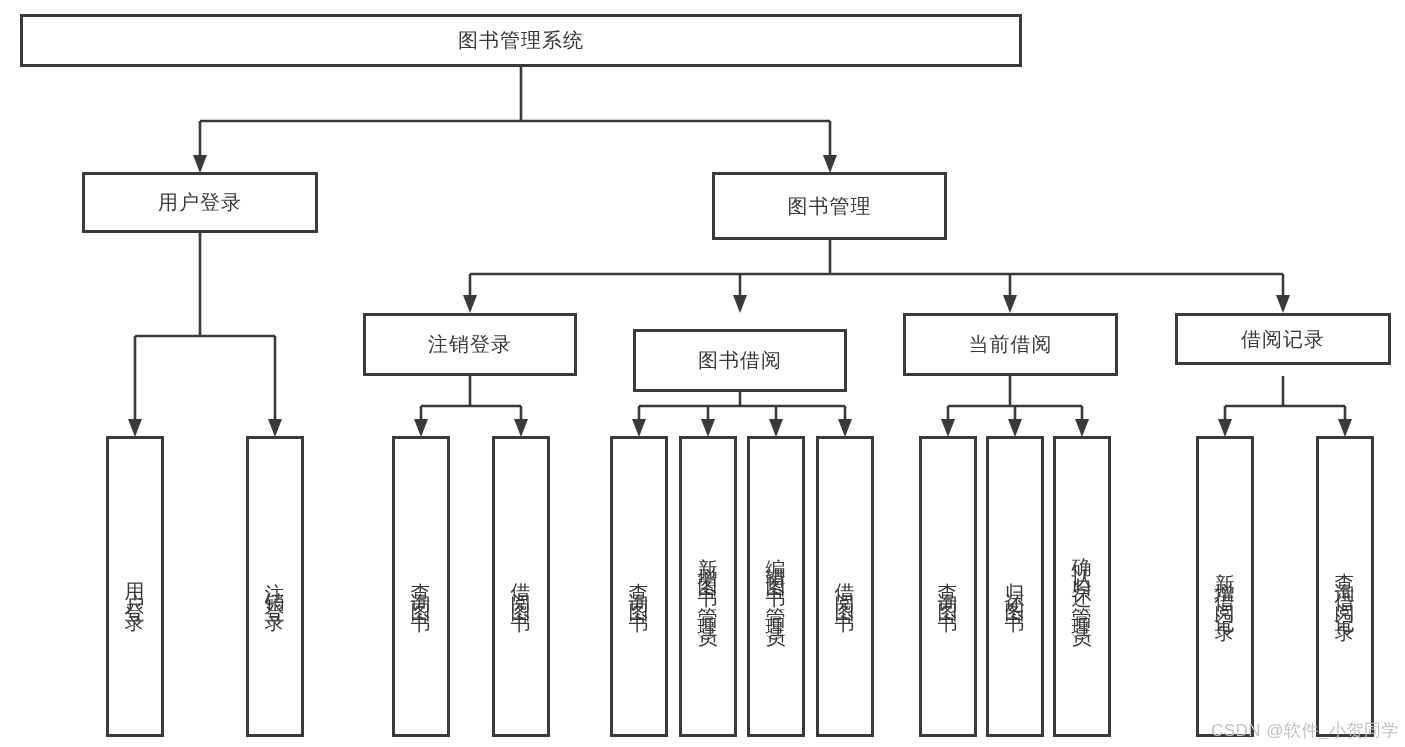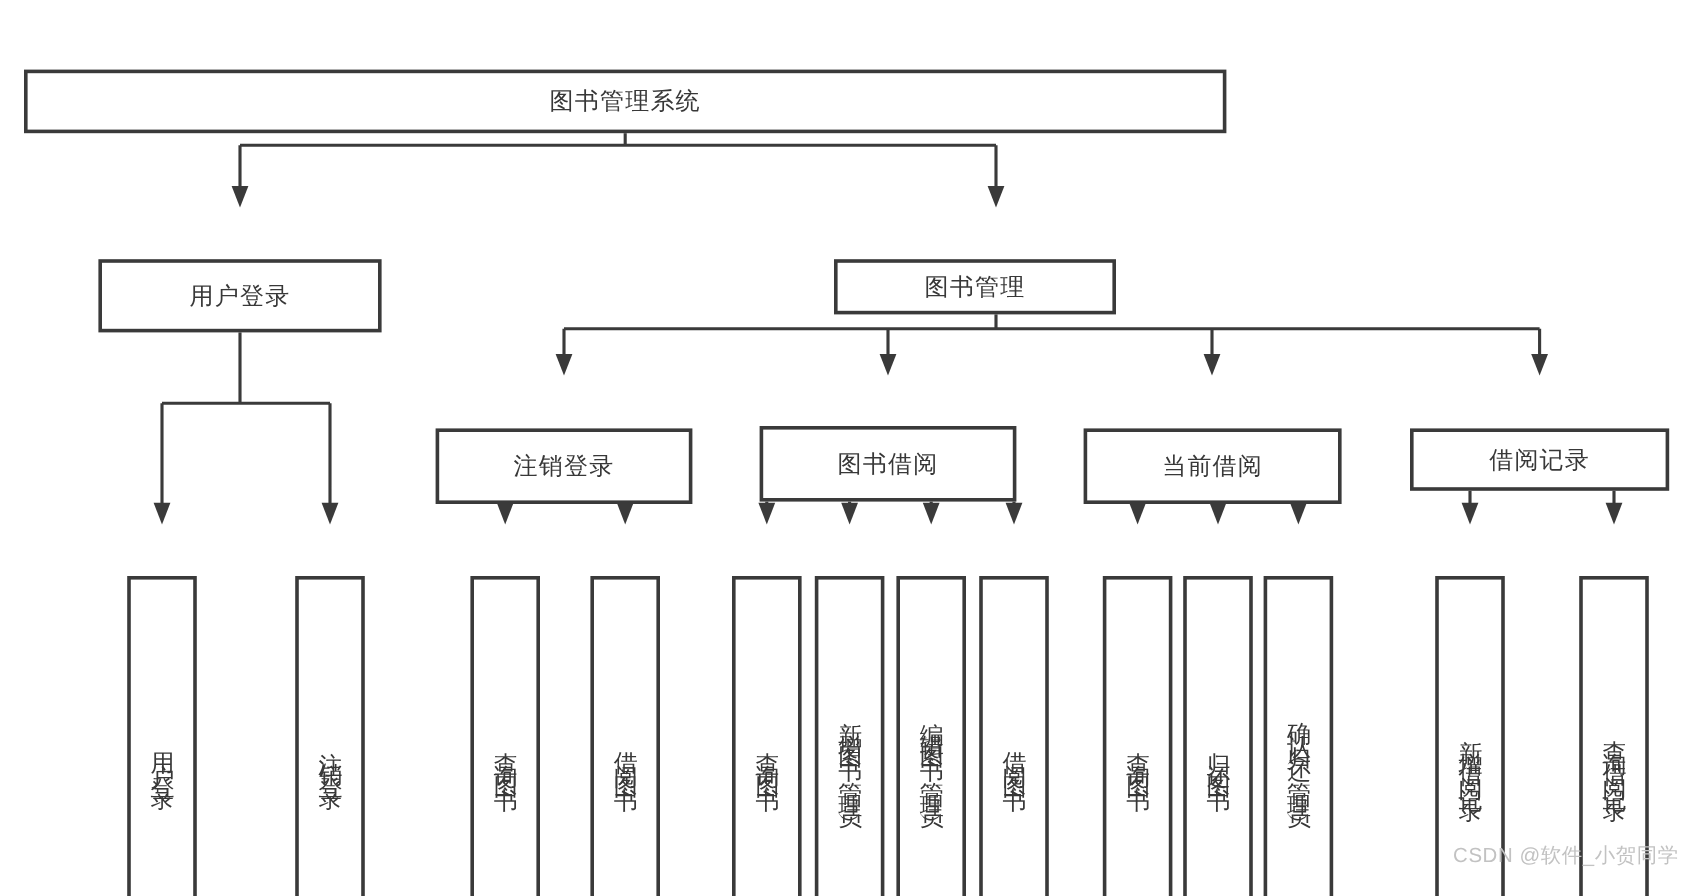--- a/index.html
+++ b/index.html
@@ -20,38 +20,37 @@
   }
   .wires{position:absolute;left:0;top:0;width:1405px;height:747px;}
   .wires path{stroke:var(--line);stroke-width:2.6;fill:none;}
   .wires polygon{fill:var(--line);stroke:none;}
   .node{
     position:absolute;
     background:var(--fill);
     border:3px solid var(--line);
     display:flex;align-items:center;justify-content:center;
     color:var(--text);
-    margin-top:44px;
   }
   .node.h span{
     font-size:20px;
     letter-spacing:1px;
     white-space:nowrap;
   }
   .node.v span{
     writing-mode:vertical-rl;
     text-orientation:mixed;
     font-size:20px;
     letter-spacing:10px;
     line-height:1;
     white-space:nowrap;
   }
   .watermark{
     position:absolute;
-    right:6px;bottom:23px;
+    right:6px;bottom:5px;
     font-size:17px;
     color:var(--wm);
     letter-spacing:0.5px;
     white-space:nowrap;
   }
 </style>
 </head>
 <body>
 
 <div class="canvas">
@@ -115,28 +114,28 @@
     </g>
   </svg>
 
   <div class="node h" style="left:20px;top:14px;width:1002px;height:53px">
     <span>图书管理系统</span>
   </div>
 
   <div class="node h" style="left:82px;top:172px;width:236px;height:61px">
     <span>用户登录</span>
   </div>
-  <div class="node h" style="left:695px;top:172px;width:235px;height:46px">
+  <div class="node h" style="left:712px;top:172px;width:235px;height:68px">
     <span>图书管理</span>
   </div>
 
   <div class="node h" style="left:363px;top:313px;width:214px;height:63px">
     <span>注销登录</span>
   </div>
-  <div class="node h" style="left:633px;top:311px;width:214px;height:63px">
+  <div class="node h" style="left:633px;top:329px;width:214px;height:63px">
     <span>图书借阅</span>
   </div>
   <div class="node h" style="left:903px;top:313px;width:215px;height:63px">
     <span>当前借阅</span>
   </div>
   <div class="node h" style="left:1175px;top:313px;width:216px;height:52px">
     <span>借阅记录</span>
   </div>
 
   <div class="node v" style="left:106px;top:436px;width:58px;height:301px">

